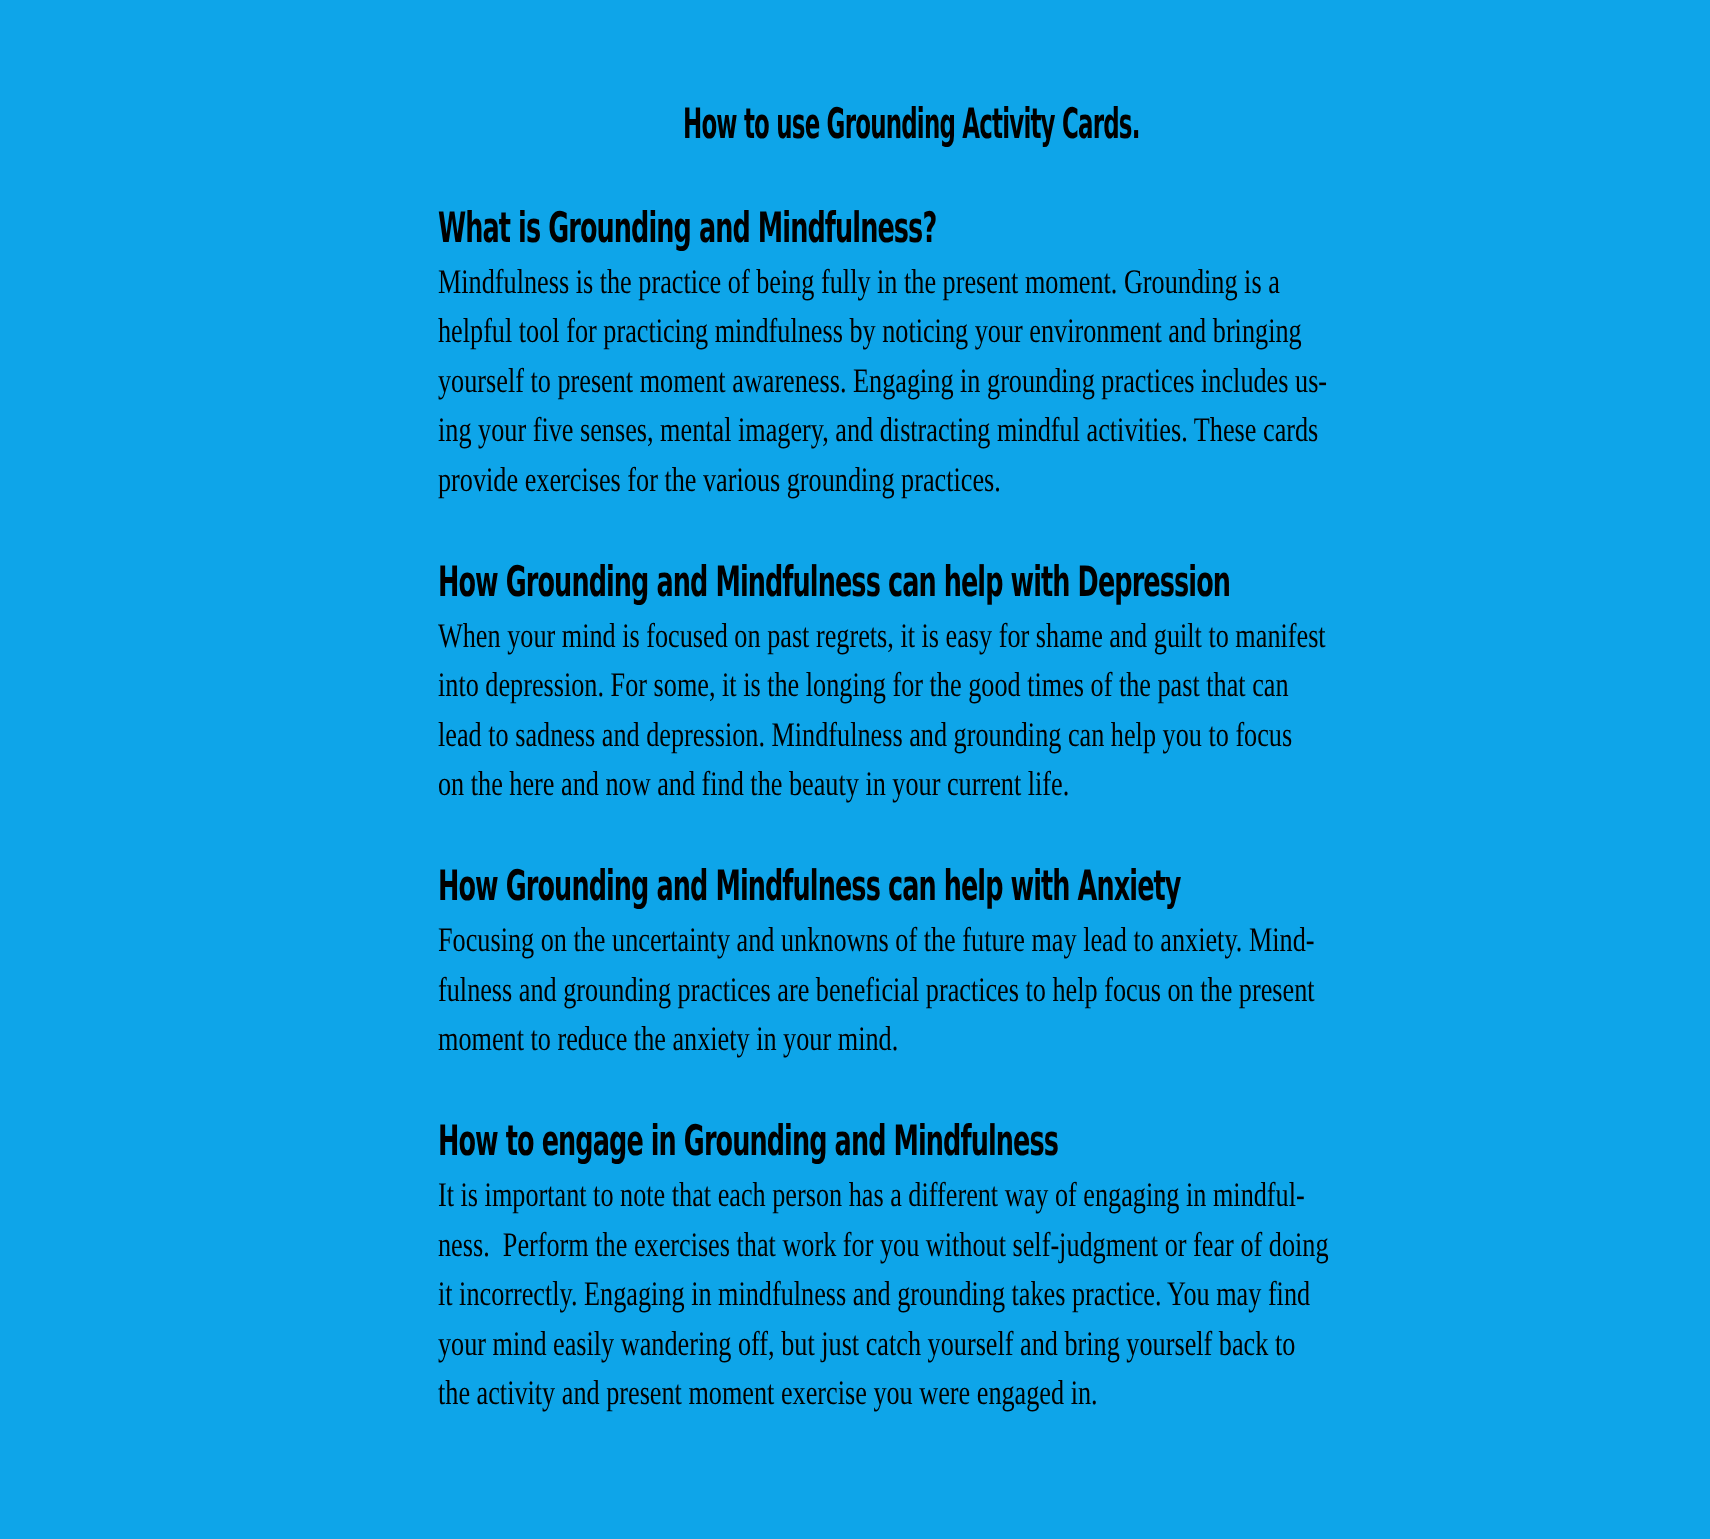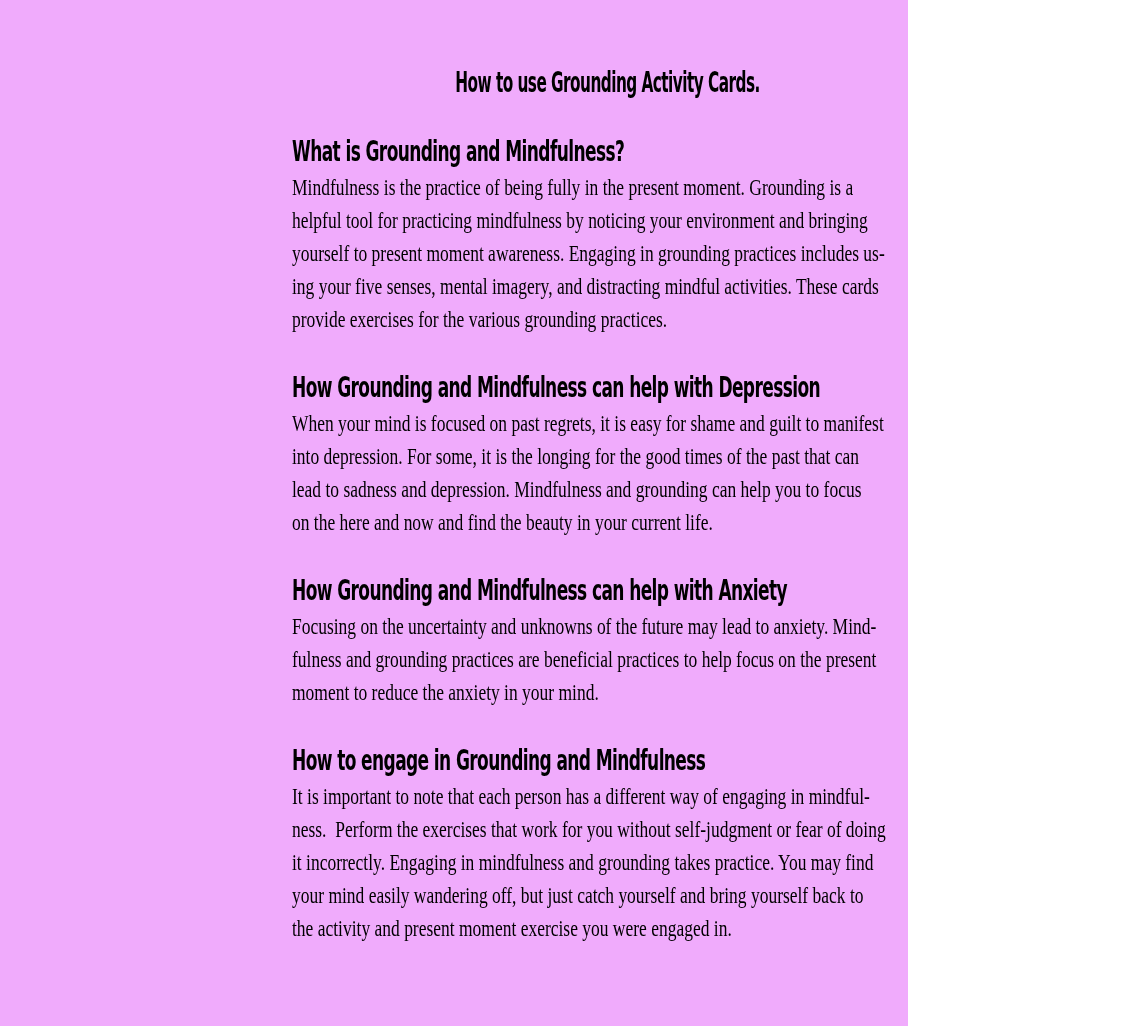--- a/index.html
+++ b/index.html
@@ -2,23 +2,23 @@
 <html><head>
 <meta charset="utf-8">
 <style>
   html, body {
     margin: 0;
     padding: 0;
     background: #ffffff;
   }
   .page {
     position: relative;
-    width: 908px;
+    width: 1140px;
     height: 1026px;
-    background: #f0abfc;
+    background: #0ea5e9;
     overflow: hidden;
     color: #000000;
   }
   .content {
     position: absolute;
     left: 292px;
     top: 68px;
     width: 830px;
     transform: scaleX(0.76);
     transform-origin: 0 0;

